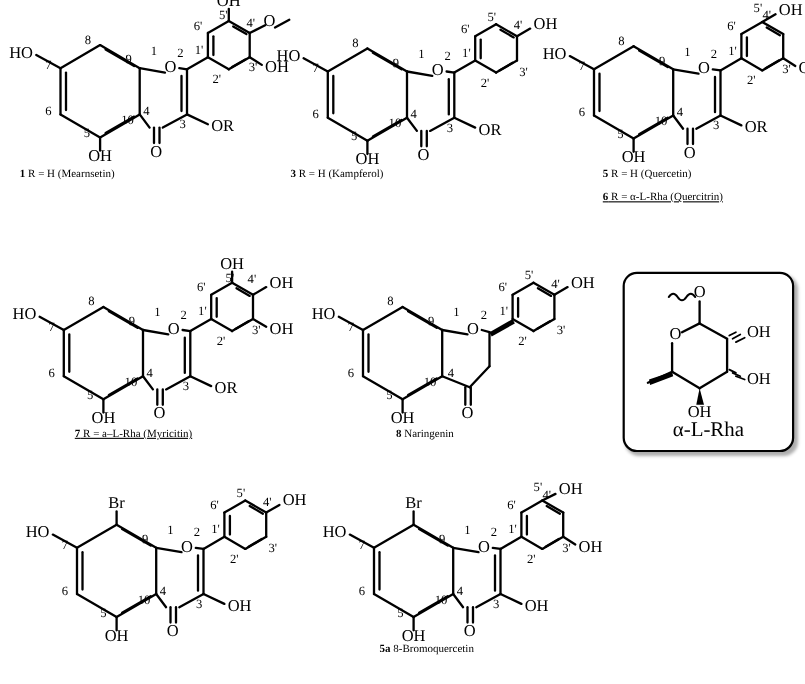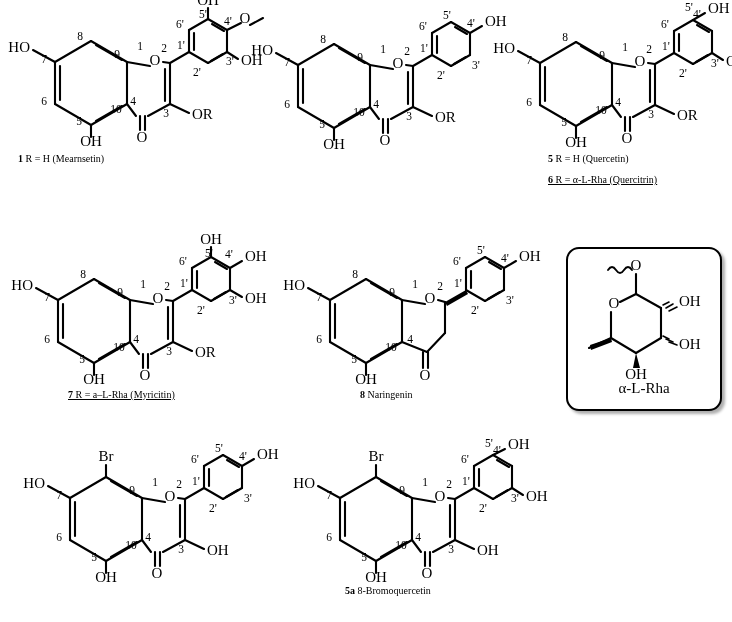--- a/index.html
+++ b/index.html
@@ -19,21 +19,21 @@
   .loc{font-family:"Liberation Serif","DejaVu Serif",serif;font-size:11.5px;
        fill:#000;text-anchor:middle;dominant-baseline:middle;}
   .wedge{fill:#000;stroke:none;}
   .hash{stroke:#000;stroke-width:1.6;stroke-linecap:round;}
   .caption{position:absolute;font-size:10px;line-height:1.32;white-space:nowrap;}
   .caption b{font-weight:bold;}
   .rhabox{
     position:absolute;border:2.2px solid #000;border-radius:13px;
     background:#fff;box-shadow:3px 3px 3px rgba(0,0,0,.32);
   }
-  .rhalabel{position:absolute;font-size:15px;text-align:center;width:100%;}
+  .rhalabel{position:absolute;font-size:19px;text-align:center;width:100%;}
 </style>
 </head>
 <body>
 
 <div class="panel" style="left:0px;top:0px;">
   <svg width="250" height="150" viewBox="0 0 250 150">
 
     <path class="bond" d="M55,62 L55,104"></path>
     <path class="bond" d="M60,66 L60,100"></path>
     <path class="bond" d="M55,104 L91,125"></path>
@@ -162,20 +162,23 @@
     <text class="loc" x="65" y="40">8</text>
     <text class="loc" x="102" y="58">9</text>
     <text class="loc" x="101" y="113">10</text>
     <text class="loc" x="166" y="49">1'</text>
     <text class="loc" x="183" y="76">2'</text>
     <text class="loc" x="218" y="66">3'</text>
     <text class="loc" x="213" y="24">4'</text>
     <text class="loc" x="189" y="16">5'</text>
     <text class="loc" x="165" y="27">6'</text>
   </svg>
+  <div class="caption" style="left:6px;top:152px;">
+    <b>3</b><span> R = H (Kampferol)</span>
+  </div>
 </div>
 
 <div class="panel" style="left:500px;top:0px;">
   <svg width="232" height="150" viewBox="0 0 232 150">
     <path class="bond" d="M40,63 L40,105"></path>
     <path class="bond" d="M45,67 L45,101"></path>
     <path class="bond" d="M40,105 L76,126"></path>
     <path class="bond" d="M76,126 L112,105"></path>
     <path class="bond" d="M81,122 L107,107"></path>
     <path class="bond" d="M112,105 L112,63"></path>

